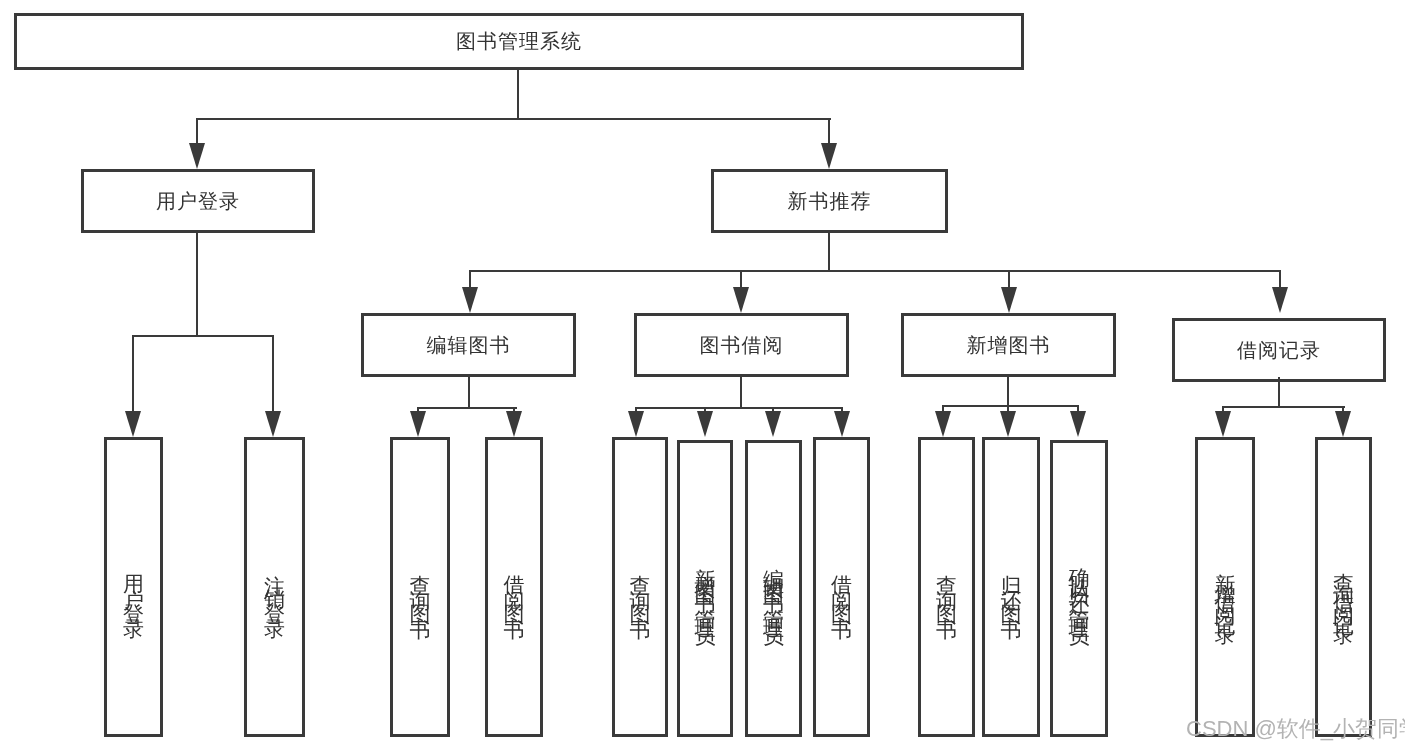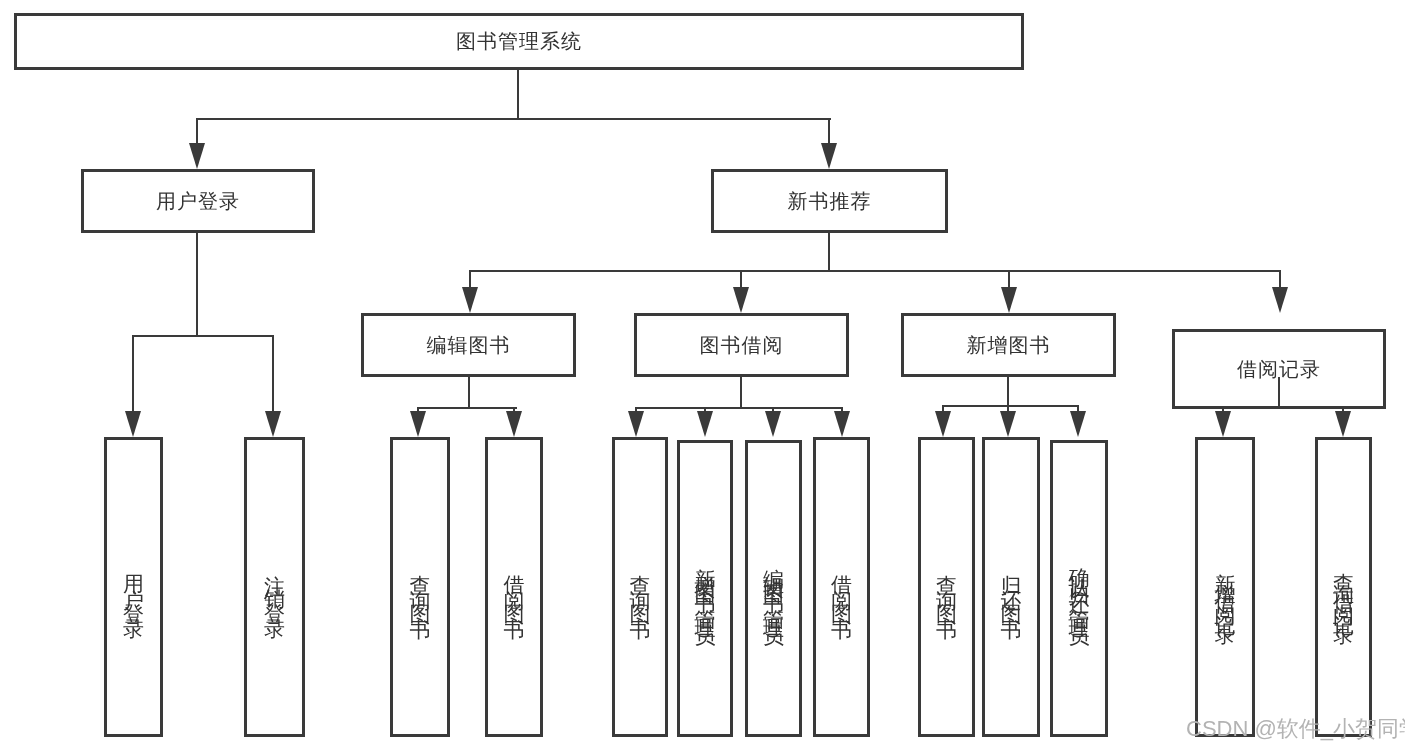--- a/index.html
+++ b/index.html
@@ -106,21 +106,21 @@
 
   <div class="hbox" style="left:361px;top:313px;width:215px;height:64px;">
     <span>编辑图书</span>
   </div>
   <div class="hbox" style="left:634px;top:313px;width:215px;height:64px;">
     <span>图书借阅</span>
   </div>
   <div class="hbox" style="left:901px;top:313px;width:215px;height:64px;">
     <span>新增图书</span>
   </div>
-  <div class="hbox" style="left:1172px;top:329px;width:214px;height:80px;">
+  <div class="hbox" style="left:1172px;top:318px;width:214px;height:64px;">
     <span>借阅记录</span>
   </div>
 
   <div class="line" style="left:468px;top:377px;width:2px;height:31px;"></div>
   <div class="line" style="left:417px;top:407px;width:100px;height:2px;"></div>
   <div class="line" style="left:417px;top:407px;width:2px;height:7px;"></div>
   <div class="line" style="left:513px;top:407px;width:2px;height:7px;"></div>
   <div class="arrow" style="left:410px;top:411px;"></div>
   <div class="arrow" style="left:506px;top:411px;"></div>
 

